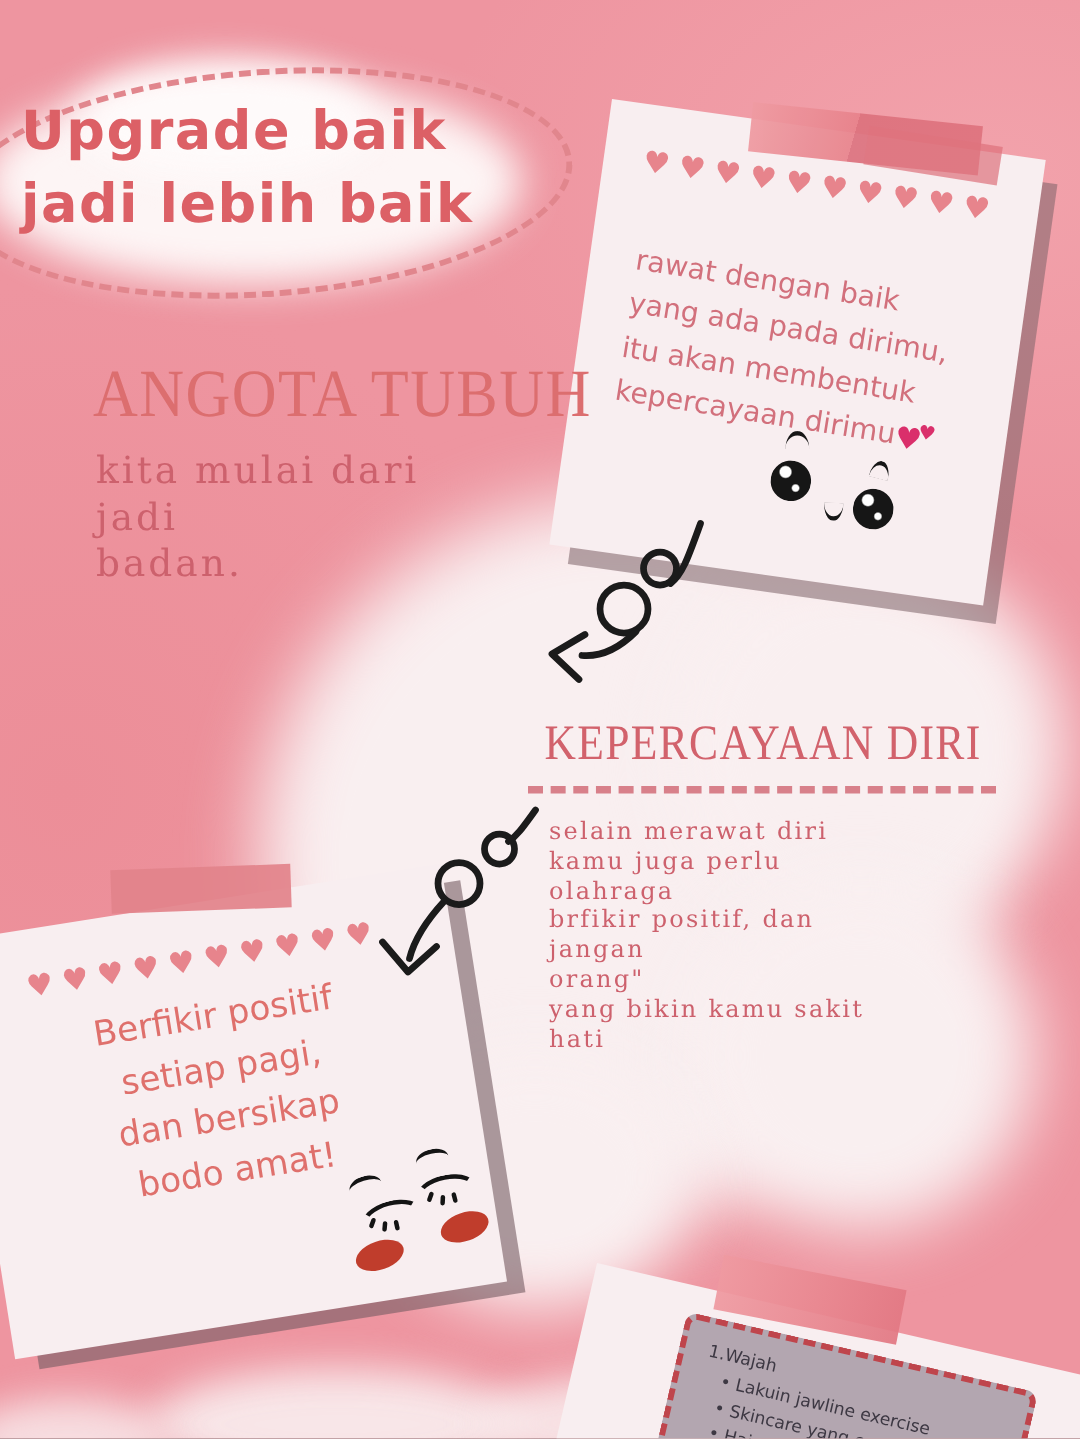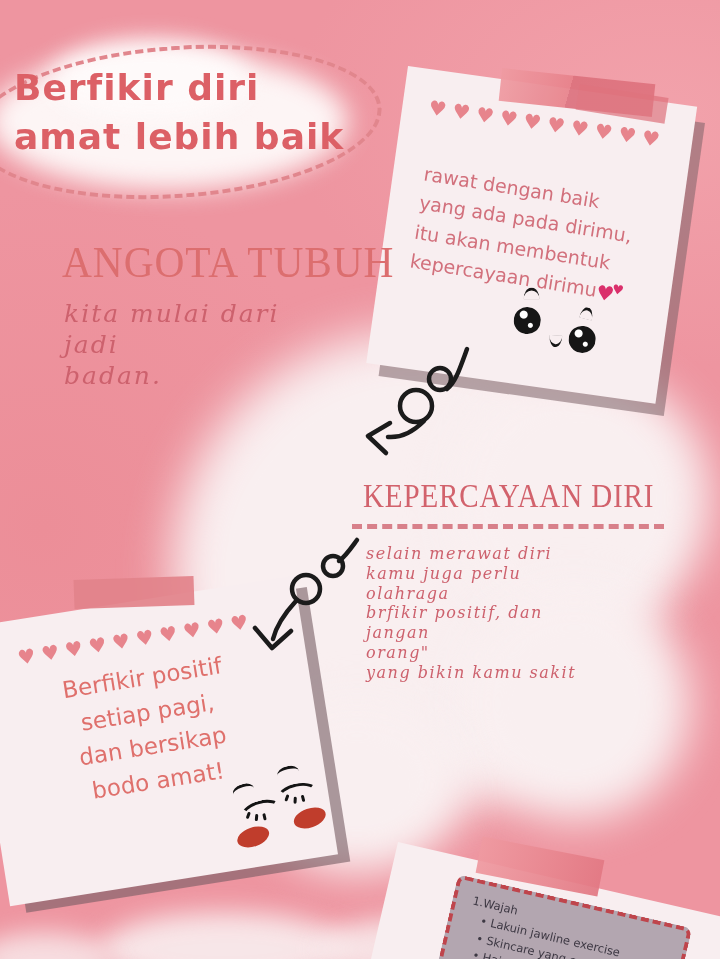--- a/index.html
+++ b/index.html
@@ -115,21 +115,21 @@
   .tape-br{left:478px;top:848px;width:124px;height:37px;transform:rotate(11deg);
     background:linear-gradient(95deg,#ef9aa1 0%,#e8868f 60%,#e27883 100%);}
 
   
   .sec-heading{position:absolute;z-index:3;color:#dc6e6f;font-family:"Liberation Serif", serif;
     transform-origin:left;white-space:nowrap;}
   .angota-h{left:62px;top:236px;font-size:45px;transform:scaleX(.92);letter-spacing:1px;}
   .keper-h{left:363px;top:478px;font-size:33px;color:#d2626c;transform:scaleX(.88);letter-spacing:1px;}
   .dash-line{position:absolute;left:352px;top:524px;width:312px;height:0;
     border-top:5px dashed #d8808a;z-index:3;}
-  .serif-body{position:absolute;z-index:3;font-family:"DejaVu Serif", serif;white-space:nowrap;font-style:italic;}
+  .serif-body{position:absolute;z-index:3;font-family:"DejaVu Serif", serif;white-space:nowrap;}
   .angota-b{left:64px;top:298px;font-size:25px;line-height:1.24;color:#cd616d;letter-spacing:2px;}
   .keper-b{left:366px;top:544px;font-size:16px;line-height:1.24;color:#cd616d;letter-spacing:1.5px;}
 
   .arrows{position:absolute;left:0;top:0;z-index:6;pointer-events:none;}
 </style>
 </head>
 <body>
 
 <div class="stage">
 
@@ -139,22 +139,22 @@
   <div class="blob midB"></div>
   <div class="blob midC"></div>
   <div class="blob midD"></div>
   <div class="blob wisp1"></div>
   <div class="blob wisp2"></div>
   <div class="blob wisp3"></div>
 
   <div class="cloud-outline"></div>
 
   <div class="title">
-    <div>Berfikir diri</div>
-    <div>amat lebih baik</div>
+    <div>Upgrade baik</div>
+    <div>jadi lebih baik</div>
   </div>
 
   <div class="note note-tr">
     <div class="hearts-row">♥♥♥♥♥♥♥♥♥♥</div>
     <div class="hand">
       <div>rawat dengan baik</div>
       <div>yang ada pada dirimu,</div>
       <div>itu akan membentuk</div>
       <div><span>kepercayaan dirimu</span><span class="emoji-heart">♥</span><span class="emoji-heart small">♥</span></div>
     </div>
@@ -176,20 +176,21 @@
   <div class="sec-heading keper-h">KEPERCAYAAN DIRI</div>
   <div class="dash-line"></div>
   <div class="serif-body keper-b">
     <div>selain merawat diri</div>
     <div>kamu juga perlu</div>
     <div>olahraga</div>
     <div>brfikir positif, dan</div>
     <div>jangan</div>
     <div>orang"</div>
     <div>yang bikin kamu sakit</div>
+    <div>hati</div>
   </div>
 
   <div class="note note-bl">
     <div class="hearts-row">♥♥♥♥♥♥♥♥♥♥</div>
     <div class="hand2">
       <div>Berfikir positif</div>
       <div>setiap pagi,</div>
       <div>dan bersikap</div>
       <div>bodo amat!</div>
     </div>

